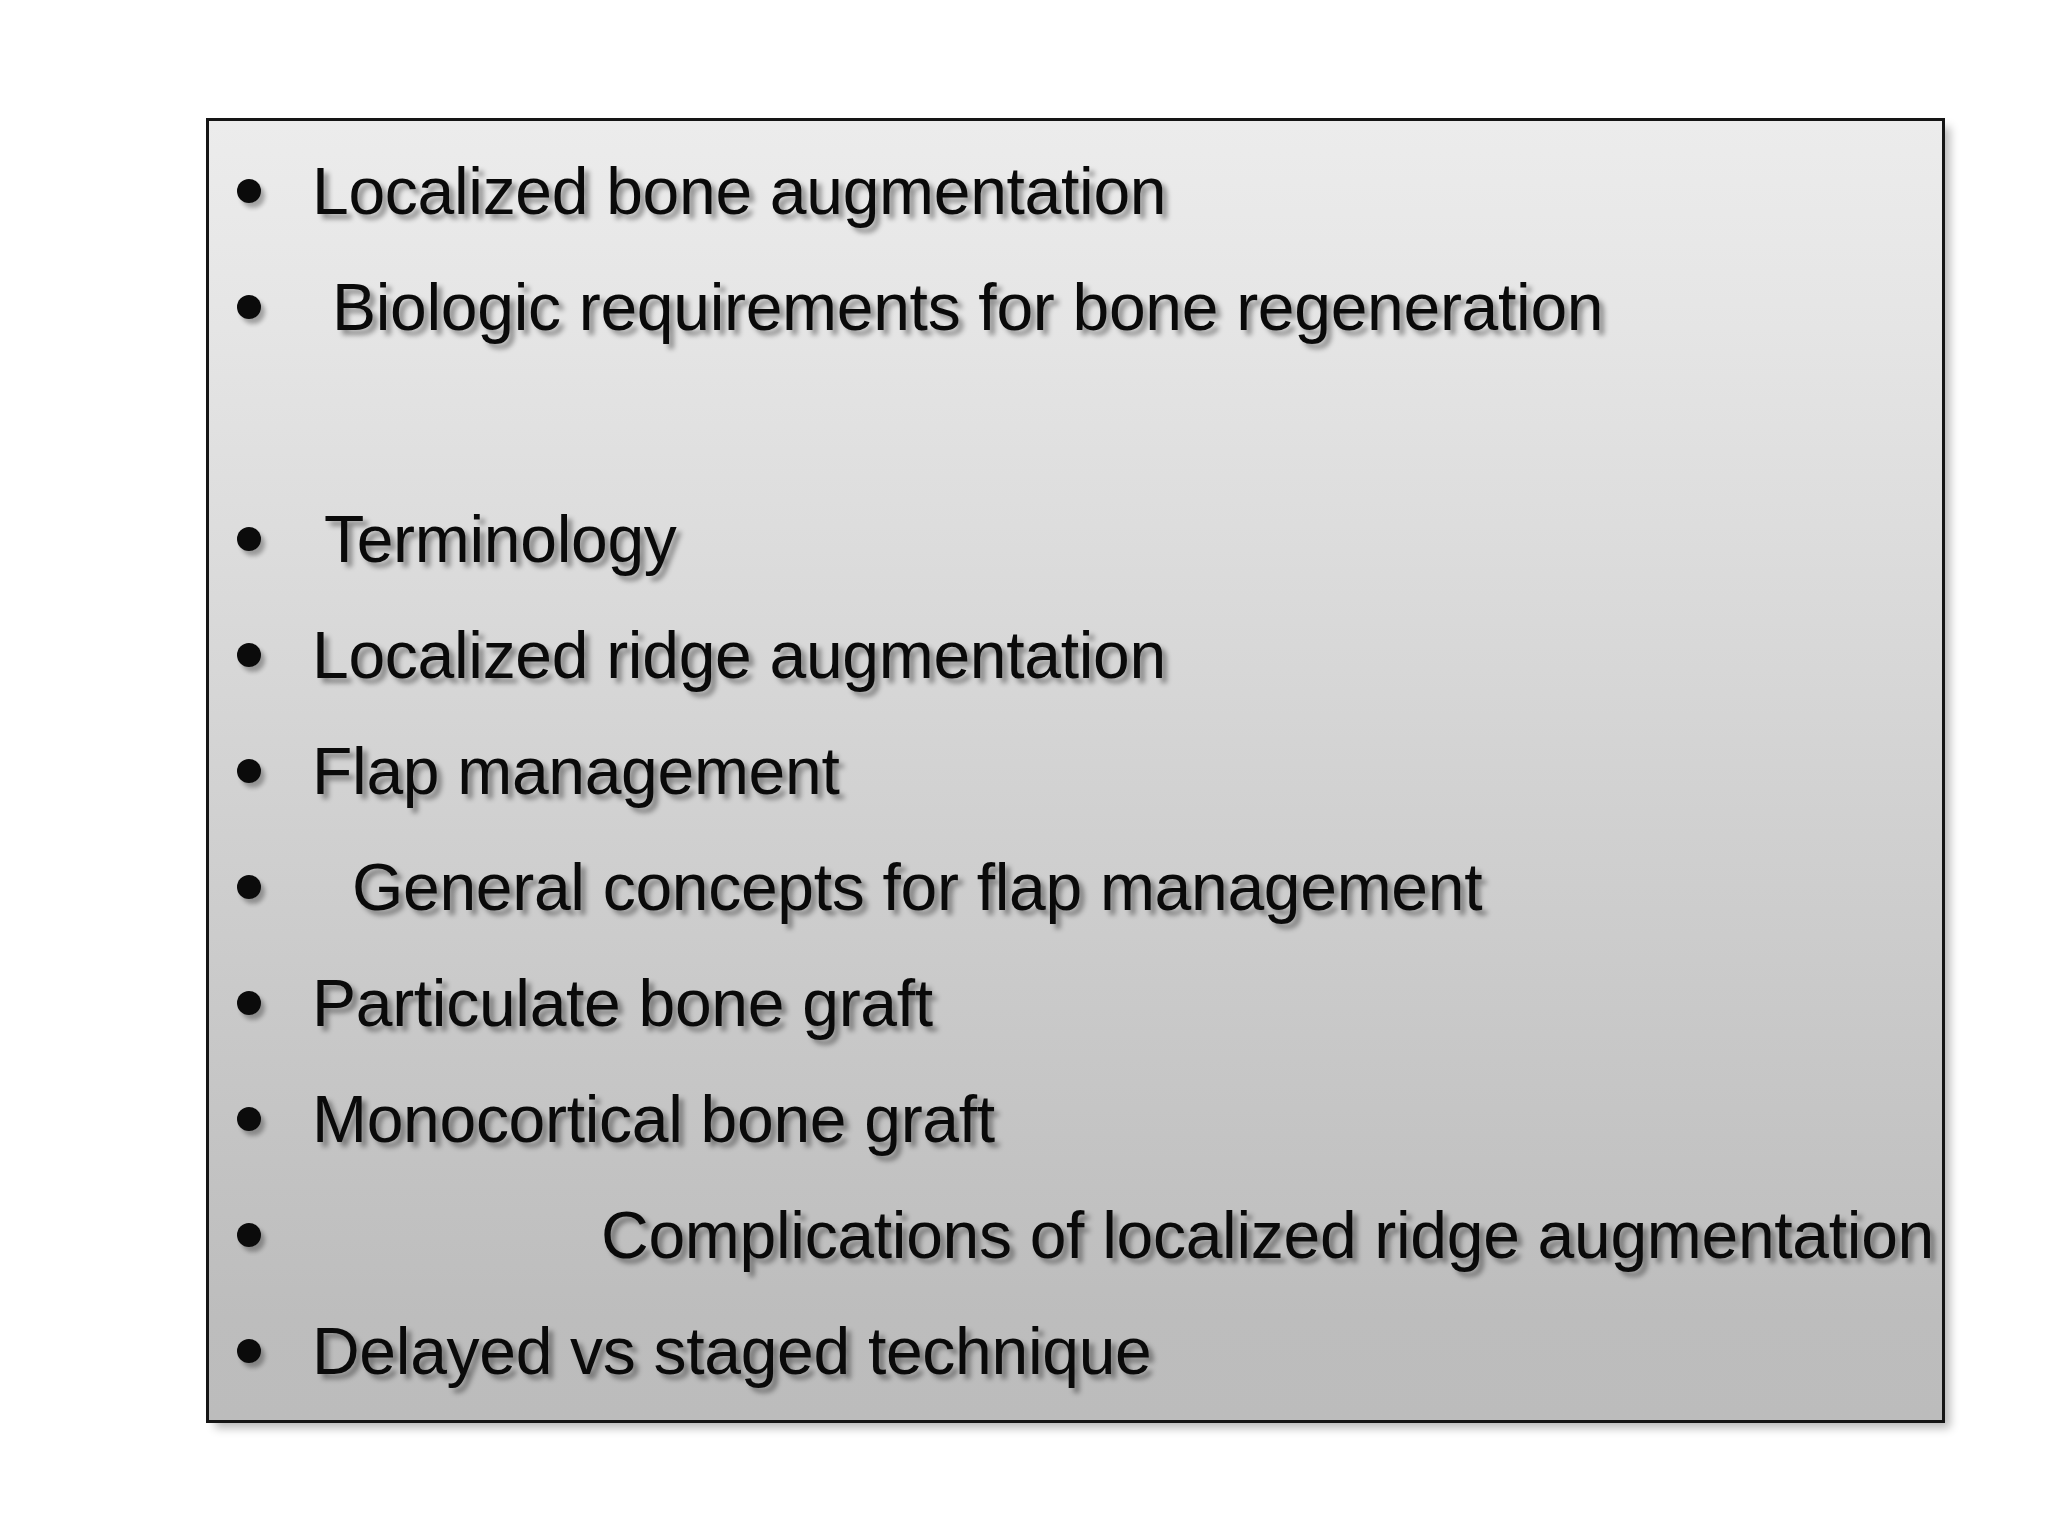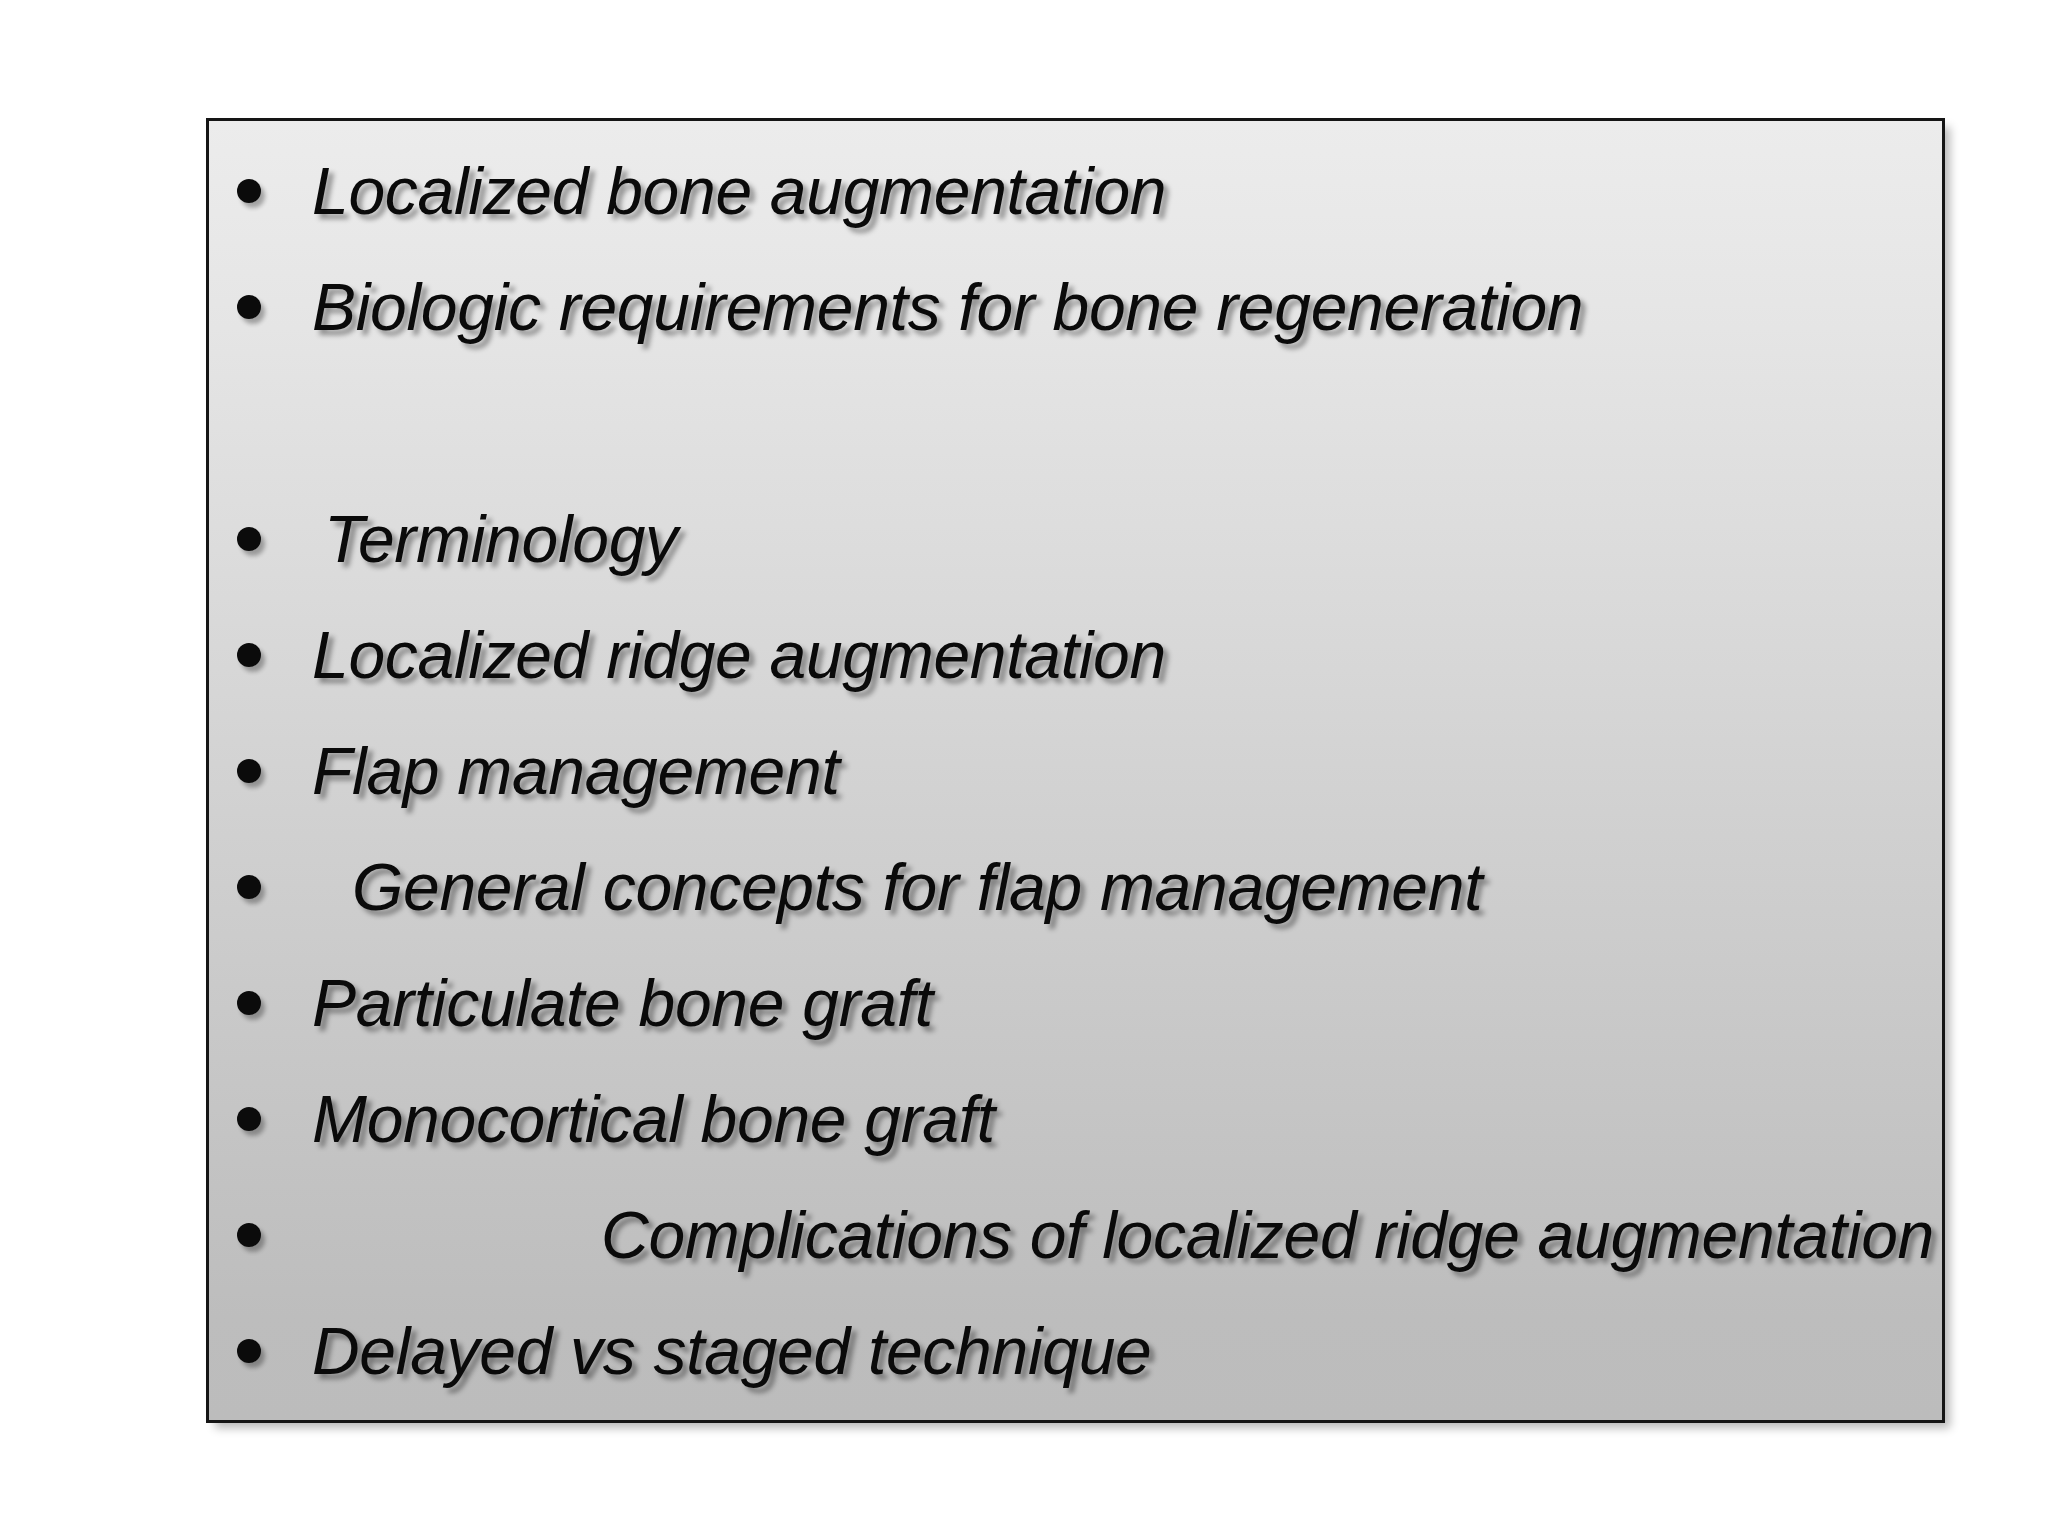--- a/index.html
+++ b/index.html
@@ -38,21 +38,20 @@
 
   #bullet-list {
     position: absolute;
     left: 0;
     top: 0;
     width: 100%;
     height: 100%;
     list-style: none;
     margin: 0;
     padding: 0;
-    font-style: italic;
   }
 
   .bullet-row {
     position: absolute;
     left: 25px;
     right: 8px;
     height: 112px;
     display: flex;
     align-items: center;
   }
@@ -85,21 +84,21 @@
 
 <div id="slide">
   <div id="content-box">
     <ul id="bullet-list">
 
       <li class="bullet-row" style="top: 14px;">
         <span class="bullet-marker"></span>
         <span class="bullet-text">Localized bone augmentation</span>
       </li>
 
-      <li class="bullet-row" style="top: 130px;">
+      <li class="bullet-row" style="top: 130px; gap: 20px;">
         <span class="bullet-marker"></span>
         <span class="bullet-text">Biologic requirements for bone regeneration</span>
       </li>
 
 
       <li class="bullet-row" style="top: 362px; gap: 12px;">
         <span class="bullet-marker"></span>
         <span class="bullet-text">Terminology</span>
       </li>
 

